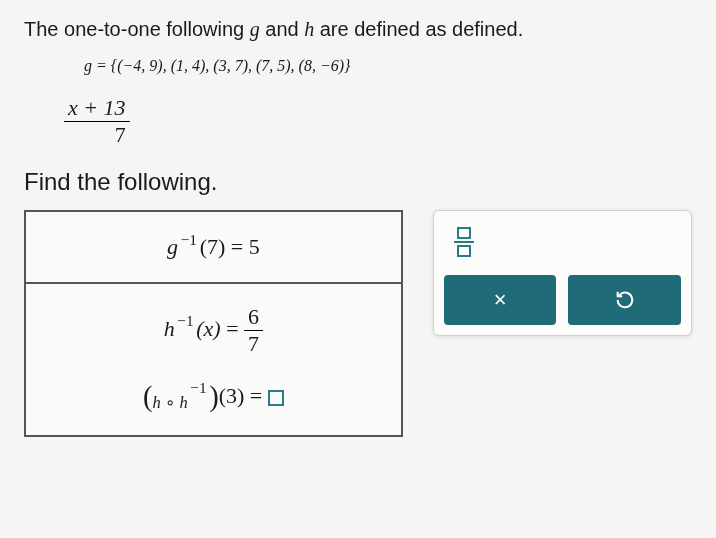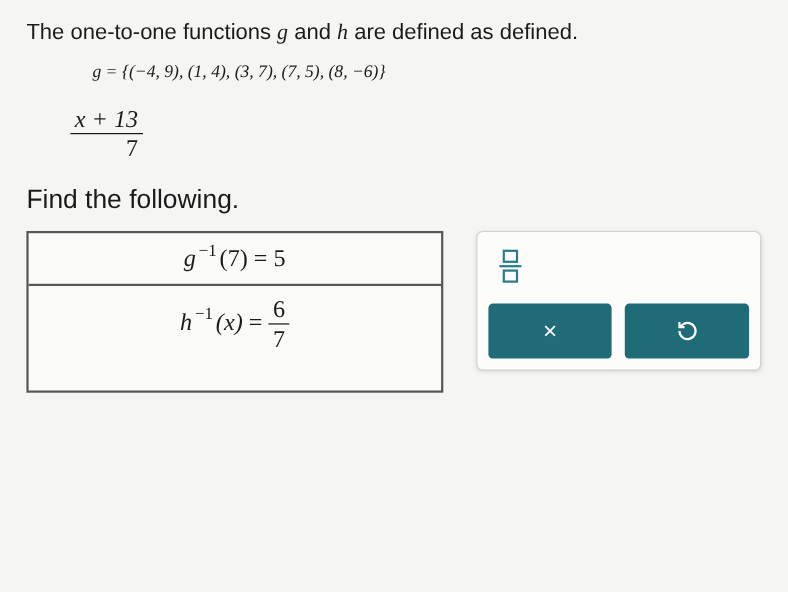--- a/index.html
+++ b/index.html
@@ -23,21 +23,21 @@
     .layout { display: flex; gap: 30px; align-items: flex-start; }
     .answer-table {
       border: 2px solid #555;
       width: 380px;
       background: #fafaf8;
     }
     .answer-row {
       text-align: center;
       font-family: 'Times New Roman', serif;
       font-size: 22px;
-      padding: 10px 8px;
+      padding: 22px 8px;
     }
     .answer-row.first { border-bottom: 2px solid #555; }
     .sup { font-size: 0.7em; position: relative; top: -0.6em; display: inline-block; min-width: 1.4em; text-align: center; }
     .sub { font-size: 0.75em; position: relative; top: 0.35em; }
     .box-input { display: inline-block; width: 16px; height: 16px; border: 2px solid #2a7a8c; vertical-align: middle; }
     .tool-panel {
       background: #fcfcfa;
       border: 1px solid #d0d0ce;
       border-radius: 6px;
       padding: 10px;
@@ -63,21 +63,21 @@
       cursor: pointer;
       user-select: none;
     }
     .tool-btn svg { width: 22px; height: 22px; }
     .paren-big { font-size: 1.3em; vertical-align: -0.12em; }
   </style>
 </head>
 <body>
 
 <div class="intro">
-  <span>The one-to-one functions </span><span class="math-italic">g</span><span> and </span><span class="math-italic">h</span><span> are defined as defined.</span>
+  <span>The one-to-one following </span><span class="math-italic">g</span><span> and </span><span class="math-italic">h</span><span> are defined as defined.</span>
 </div>
 
 <div class="def-g">
   <span class="math-italic">g = {(−4, 9), (1, 4), (3, 7), (7, 5), (8, −6)}</span>
 </div>
 
 <div class="def-h">
   <span class="frac">
     <span class="num math-italic">x + 13</span>
     <span class="den">7</span>
@@ -94,20 +94,23 @@
     </div>
 
     <div class="answer-row">
       <div style="margin-bottom:26px;">
         <span class="math-italic">h</span><span class="sup">−1</span><span class="math-italic">(x)</span><span> = </span>
         <span class="frac">
           <span class="num">6</span>
           <span class="den">7</span>
         </span>
       </div>
+      <div>
+        <span class="paren-big">(</span><span class="sub math-italic">h</span><span class="sub"> ∘ </span><span class="sub math-italic">h</span><span class="sup">−1</span><span class="paren-big">)</span><span>(3)</span><span> = </span><span class="box-input"></span>
+      </div>
     </div>
 
   </div>
 
   <div class="tool-panel">
     <div class="tool-top">
       <span class="frac-tool" title="fraction">
         <span class="tnum"></span>
         <span class="tbar"></span>
         <span class="tden"></span>

